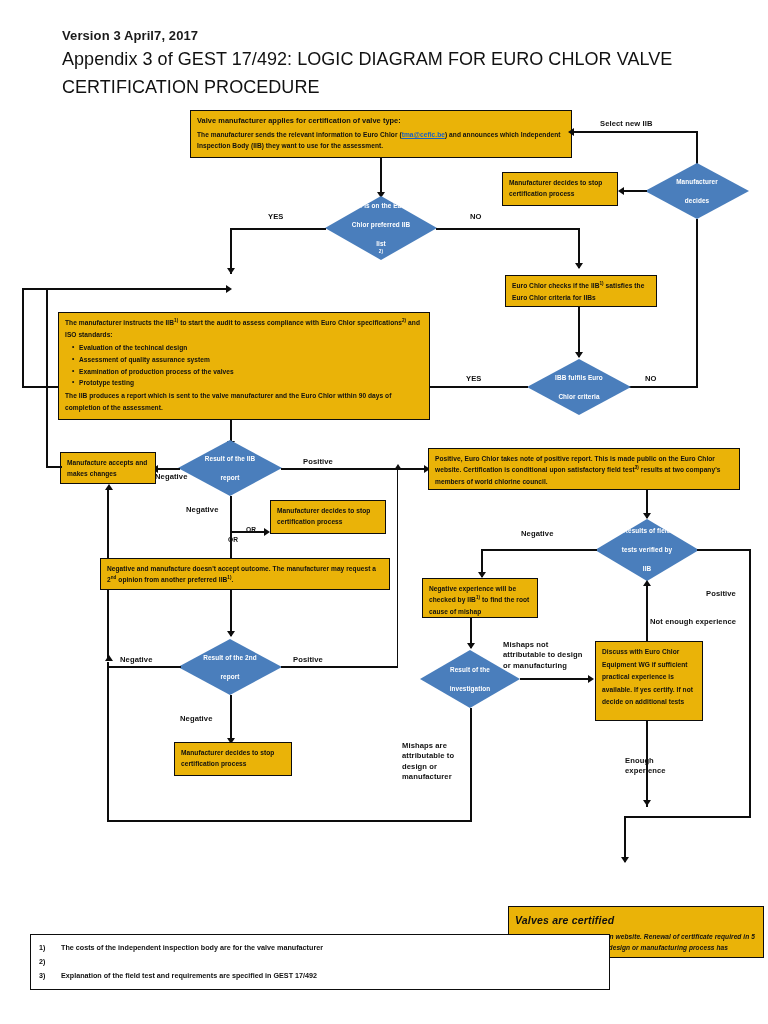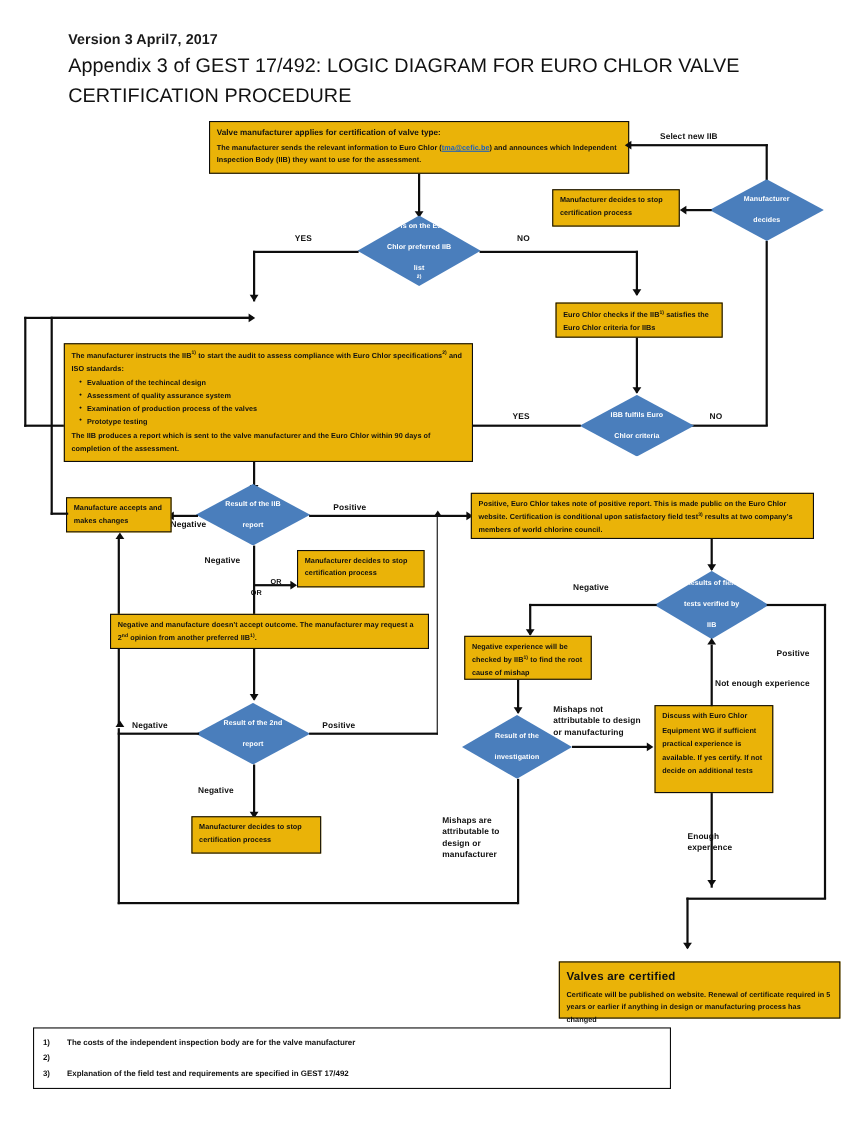--- a/index.html
+++ b/index.html
@@ -327,21 +327,21 @@
 
   <div class="lbl wrap" style="left:402px; top:741px; width:72px;">
     <span>Mishaps are</span><br>
     <span>attributable to</span><br>
     <span>design or</span><br>
     <span>manufacturer</span>
   </div>
   <div class="ln lv" style="left:470px; top:708px; height:114px;"></div>
   <div class="ln lh" style="left:107px; top:820.4px; width:364px;"></div>
 
-  <div class="box certbox" style="left:508px; top:874px; width:256px; height:52px;">
+  <div class="box certbox" style="left:508px; top:906px; width:256px; height:52px;font-style:italic;">
     <span class="b-title">Valves are certified</span>
     <span>Certificate will be published on website. Renewal of</span>
     <span>certificate required in 5 years or earlier if anything in</span>
     <span>design or manufacturing process has changed</span>
   </div>
 
   <div class="footnotes">
     <div class="fn-row">
       <span class="fn-num">1)</span>
       <span>The costs of the independent inspection body are for the valve manufacturer</span>

